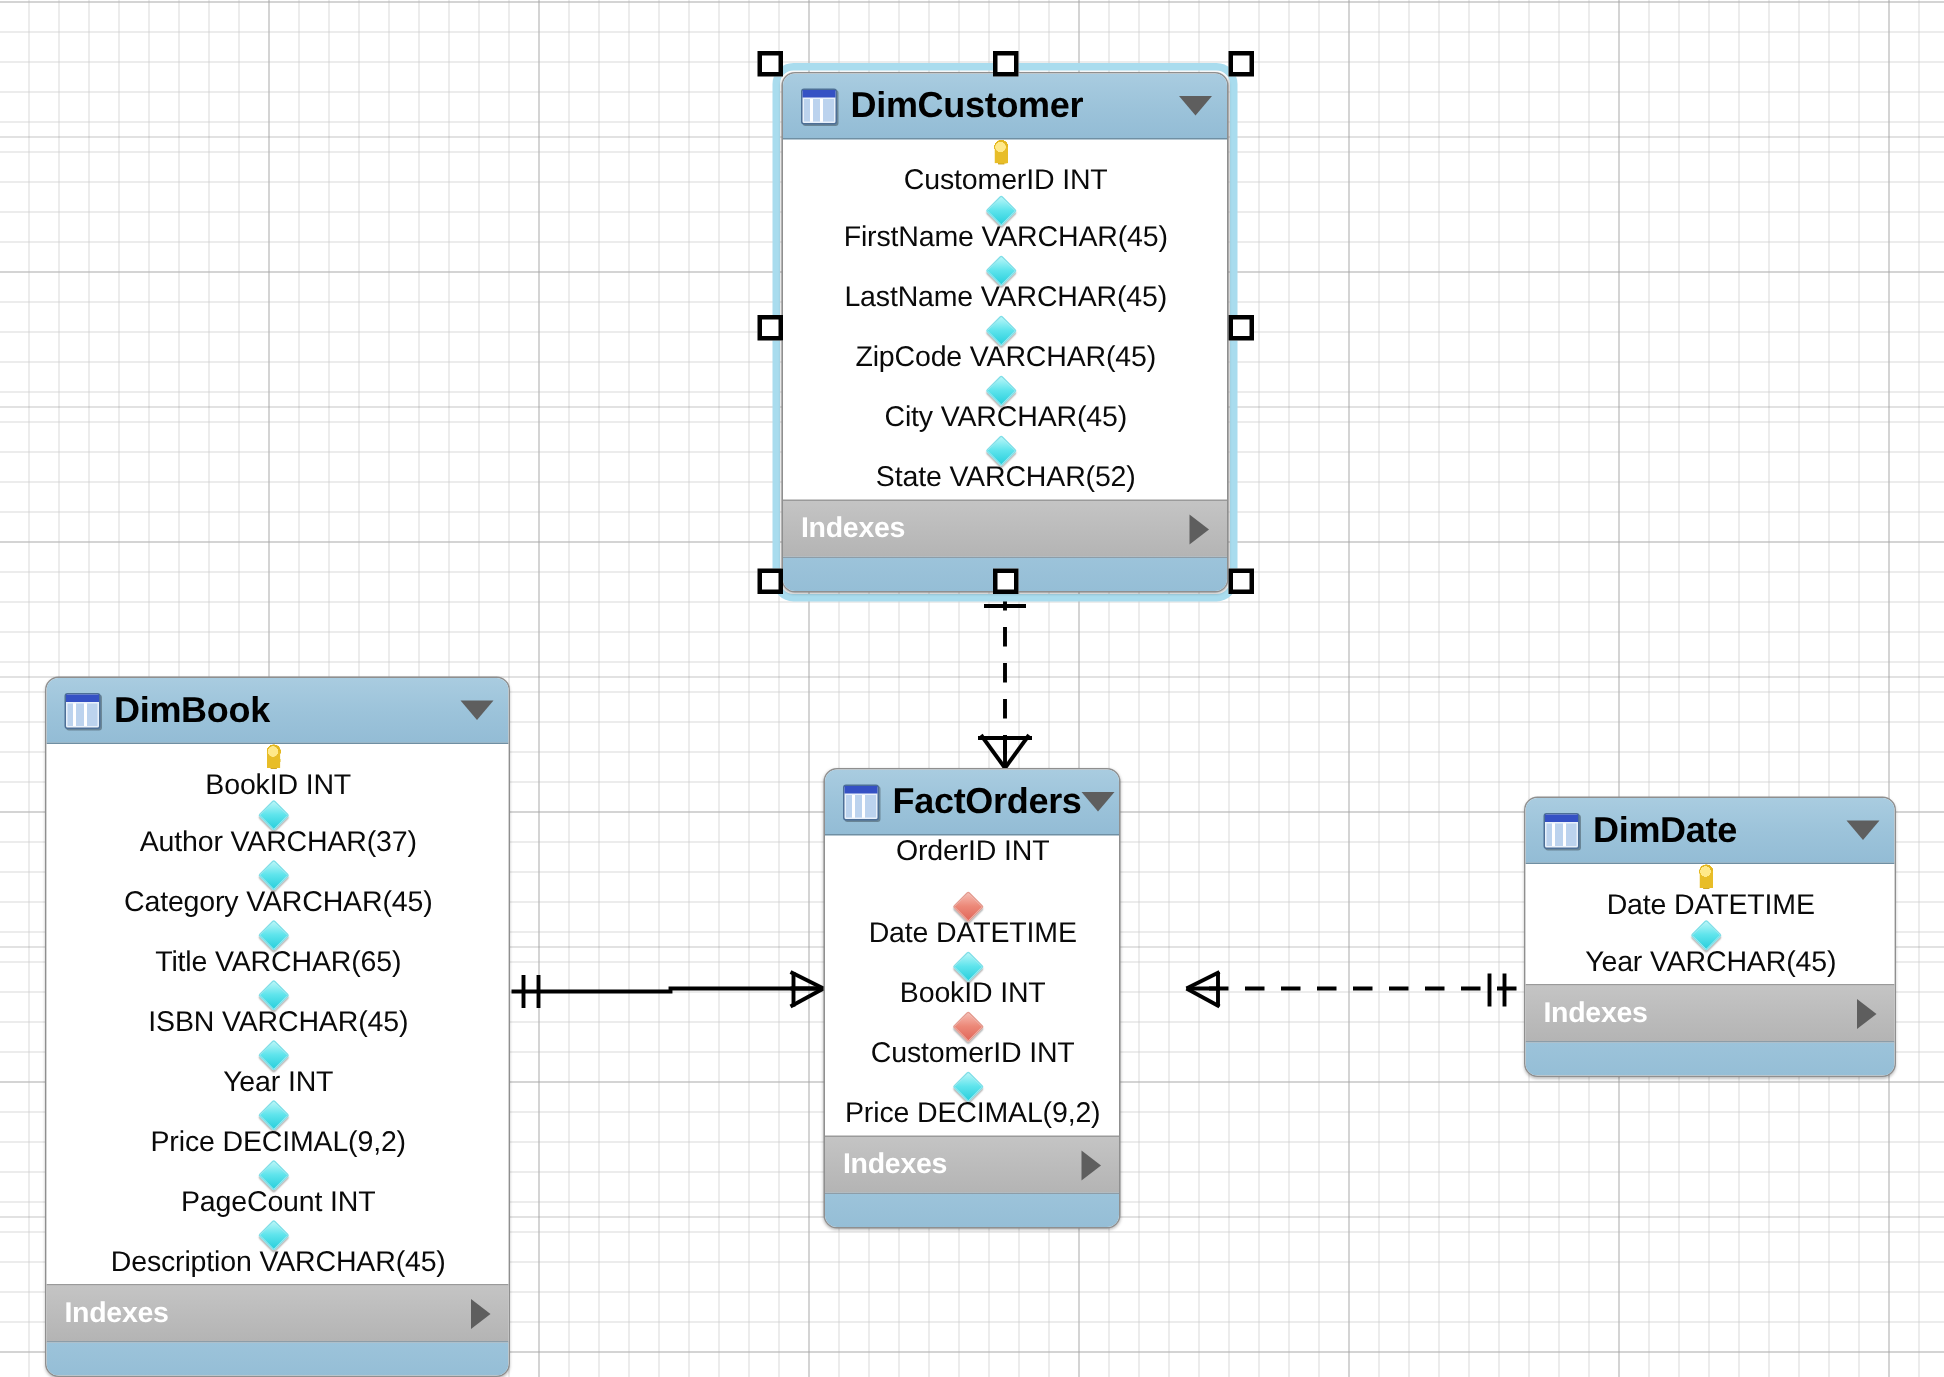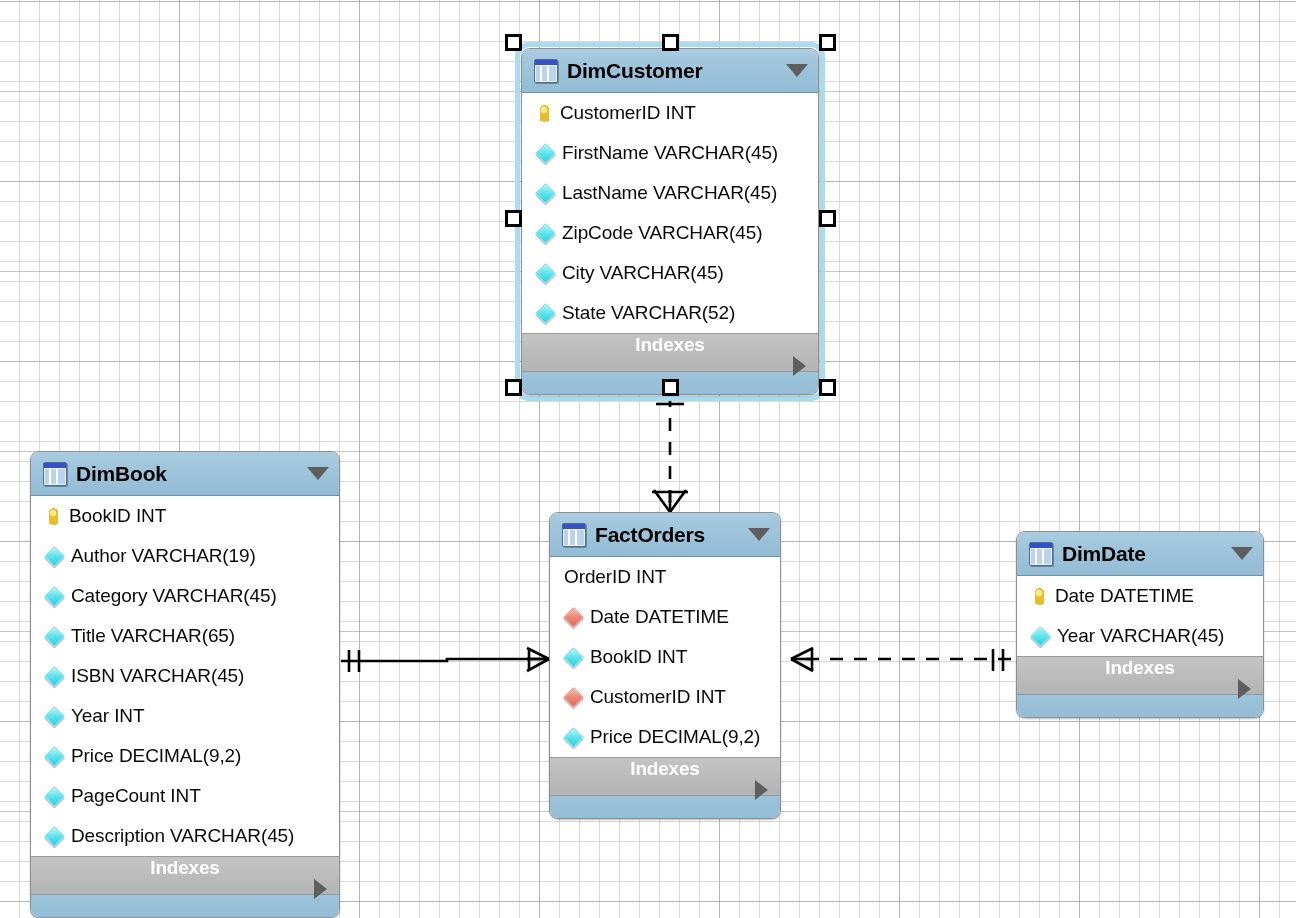--- a/index.html
+++ b/index.html
@@ -49,32 +49,33 @@
   }
   .tbl-icon::after{
     content:"";position:absolute;left:1px;right:1px;top:6px;bottom:1px;
     background:
       linear-gradient(to right,
         #bcd3ee 0 4px,#ffffff 4px 6px,
         #bcd3ee 6px 11px,#ffffff 11px 13px,
         #bcd3ee 13px 20px);
   }
   .tbl-title{
-    font-size:21px;font-weight:bold;color:#000;white-space:nowrap;
+    font-size:24px;font-weight:bold;color:#000;white-space:nowrap;
     letter-spacing:-0.2px;
   }
   .tbl-caret{
     margin-left:auto;width:0;height:0;
     border-left:11px solid transparent;border-right:11px solid transparent;
     border-top:13px solid #5e5e5e;
   }
   .cols{background:#ffffff;padding:0;}
   .col-row{
     display:flex;align-items:center;height:40px;box-sizing:border-box;
-    padding-left:14px;
+    padding-left:1px;
+    flex-direction:column;
   }
   .col-ico{width:17px;height:17px;flex:0 0 17px;margin-right:7px;position:relative;}
   .ico-key::after{
     content:"";position:absolute;left:4px;top:1px;width:9px;height:15px;
     background:
       radial-gradient(circle at 4px 4px,#ffe98a 0 3.4px,transparent 3.6px),
       linear-gradient(to bottom,transparent 0 4px,#e8bd28 4px 15px);
     -webkit-mask:
       radial-gradient(circle at 4px 4px,#000 0 4px,transparent 4.2px),
       linear-gradient(#000,#000);
@@ -101,21 +102,20 @@
   }
   .dia-cyan{background:linear-gradient(135deg,#b9f6f8 0%,#5fe4ec 48%,#29cfdc 100%);border:1px solid #7fdfe8;}
   .dia-red {background:linear-gradient(135deg,#f6bcb2 0%,#ec8878 48%,#e1675a 100%);border:1px solid #e49a8e;}
   .ico-none{width:0;flex:0 0 0;margin:0;}
   .col-txt{font-size:19px;color:#0a0a0a;white-space:nowrap;letter-spacing:-0.1px;}
   .idx-bar{
     height:38px;display:flex;align-items:center;box-sizing:border-box;
     padding:0 12px 0 12px;
     background:linear-gradient(to bottom,#c4c4c4 0%,#bcbcbc 50%,#b4b4b4 100%);
     border-top:1px solid #9a9a9a;
-    flex-direction:column;
   }
   .idx-lbl{font-size:19px;font-weight:bold;color:#ffffff;letter-spacing:-0.2px;}
   .idx-arrow{
     margin-left:auto;width:0;height:0;
     border-top:10px solid transparent;border-bottom:10px solid transparent;
     border-left:13px solid #5e5e5e;
   }
   .blue-foot{
     height:22px;
     background:linear-gradient(to bottom,#9cc3da 0%,#95bed6 100%);
@@ -249,21 +249,21 @@
         <div class="col-row">
           <span class="col-ico ico-key">
               <i class="stem"></i>
               <i class="tooth"></i>
               <i class="tooth2"></i>
             </span>
           <span class="col-txt">BookID INT</span>
         </div>
         <div class="col-row">
           <span class="ico-diamond dia-cyan"></span>
-          <span class="col-txt">Author VARCHAR(19)</span>
+          <span class="col-txt">Author VARCHAR(37)</span>
         </div>
         <div class="col-row">
           <span class="ico-diamond dia-cyan"></span>
           <span class="col-txt">Category VARCHAR(45)</span>
         </div>
         <div class="col-row">
           <span class="ico-diamond dia-cyan"></span>
           <span class="col-txt">Title VARCHAR(65)</span>
         </div>
         <div class="col-row">
@@ -289,21 +289,21 @@
       </div>
 
       <div class="idx-bar">
         <span class="idx-lbl">Indexes</span>
         <span class="idx-arrow"></span>
       </div>
       <div class="blue-foot"></div>
     </div>
   </div>
 
-  <div class="table-card" id="card-factorders" style="left:549px;top:512px;width:232px;border-radius:31px;">
+  <div class="table-card" id="card-factorders" style="left:549px;top:512px;width:198px;border-radius:31px;">
     <div class="card-body">
       <div class="tbl-header">
         <span class="tbl-icon"></span>
         <span class="tbl-title">FactOrders</span>
         <span class="tbl-caret"></span>
       </div>
 
       <div class="cols">
         <div class="col-row">
           <span class="ico-none"></span>

